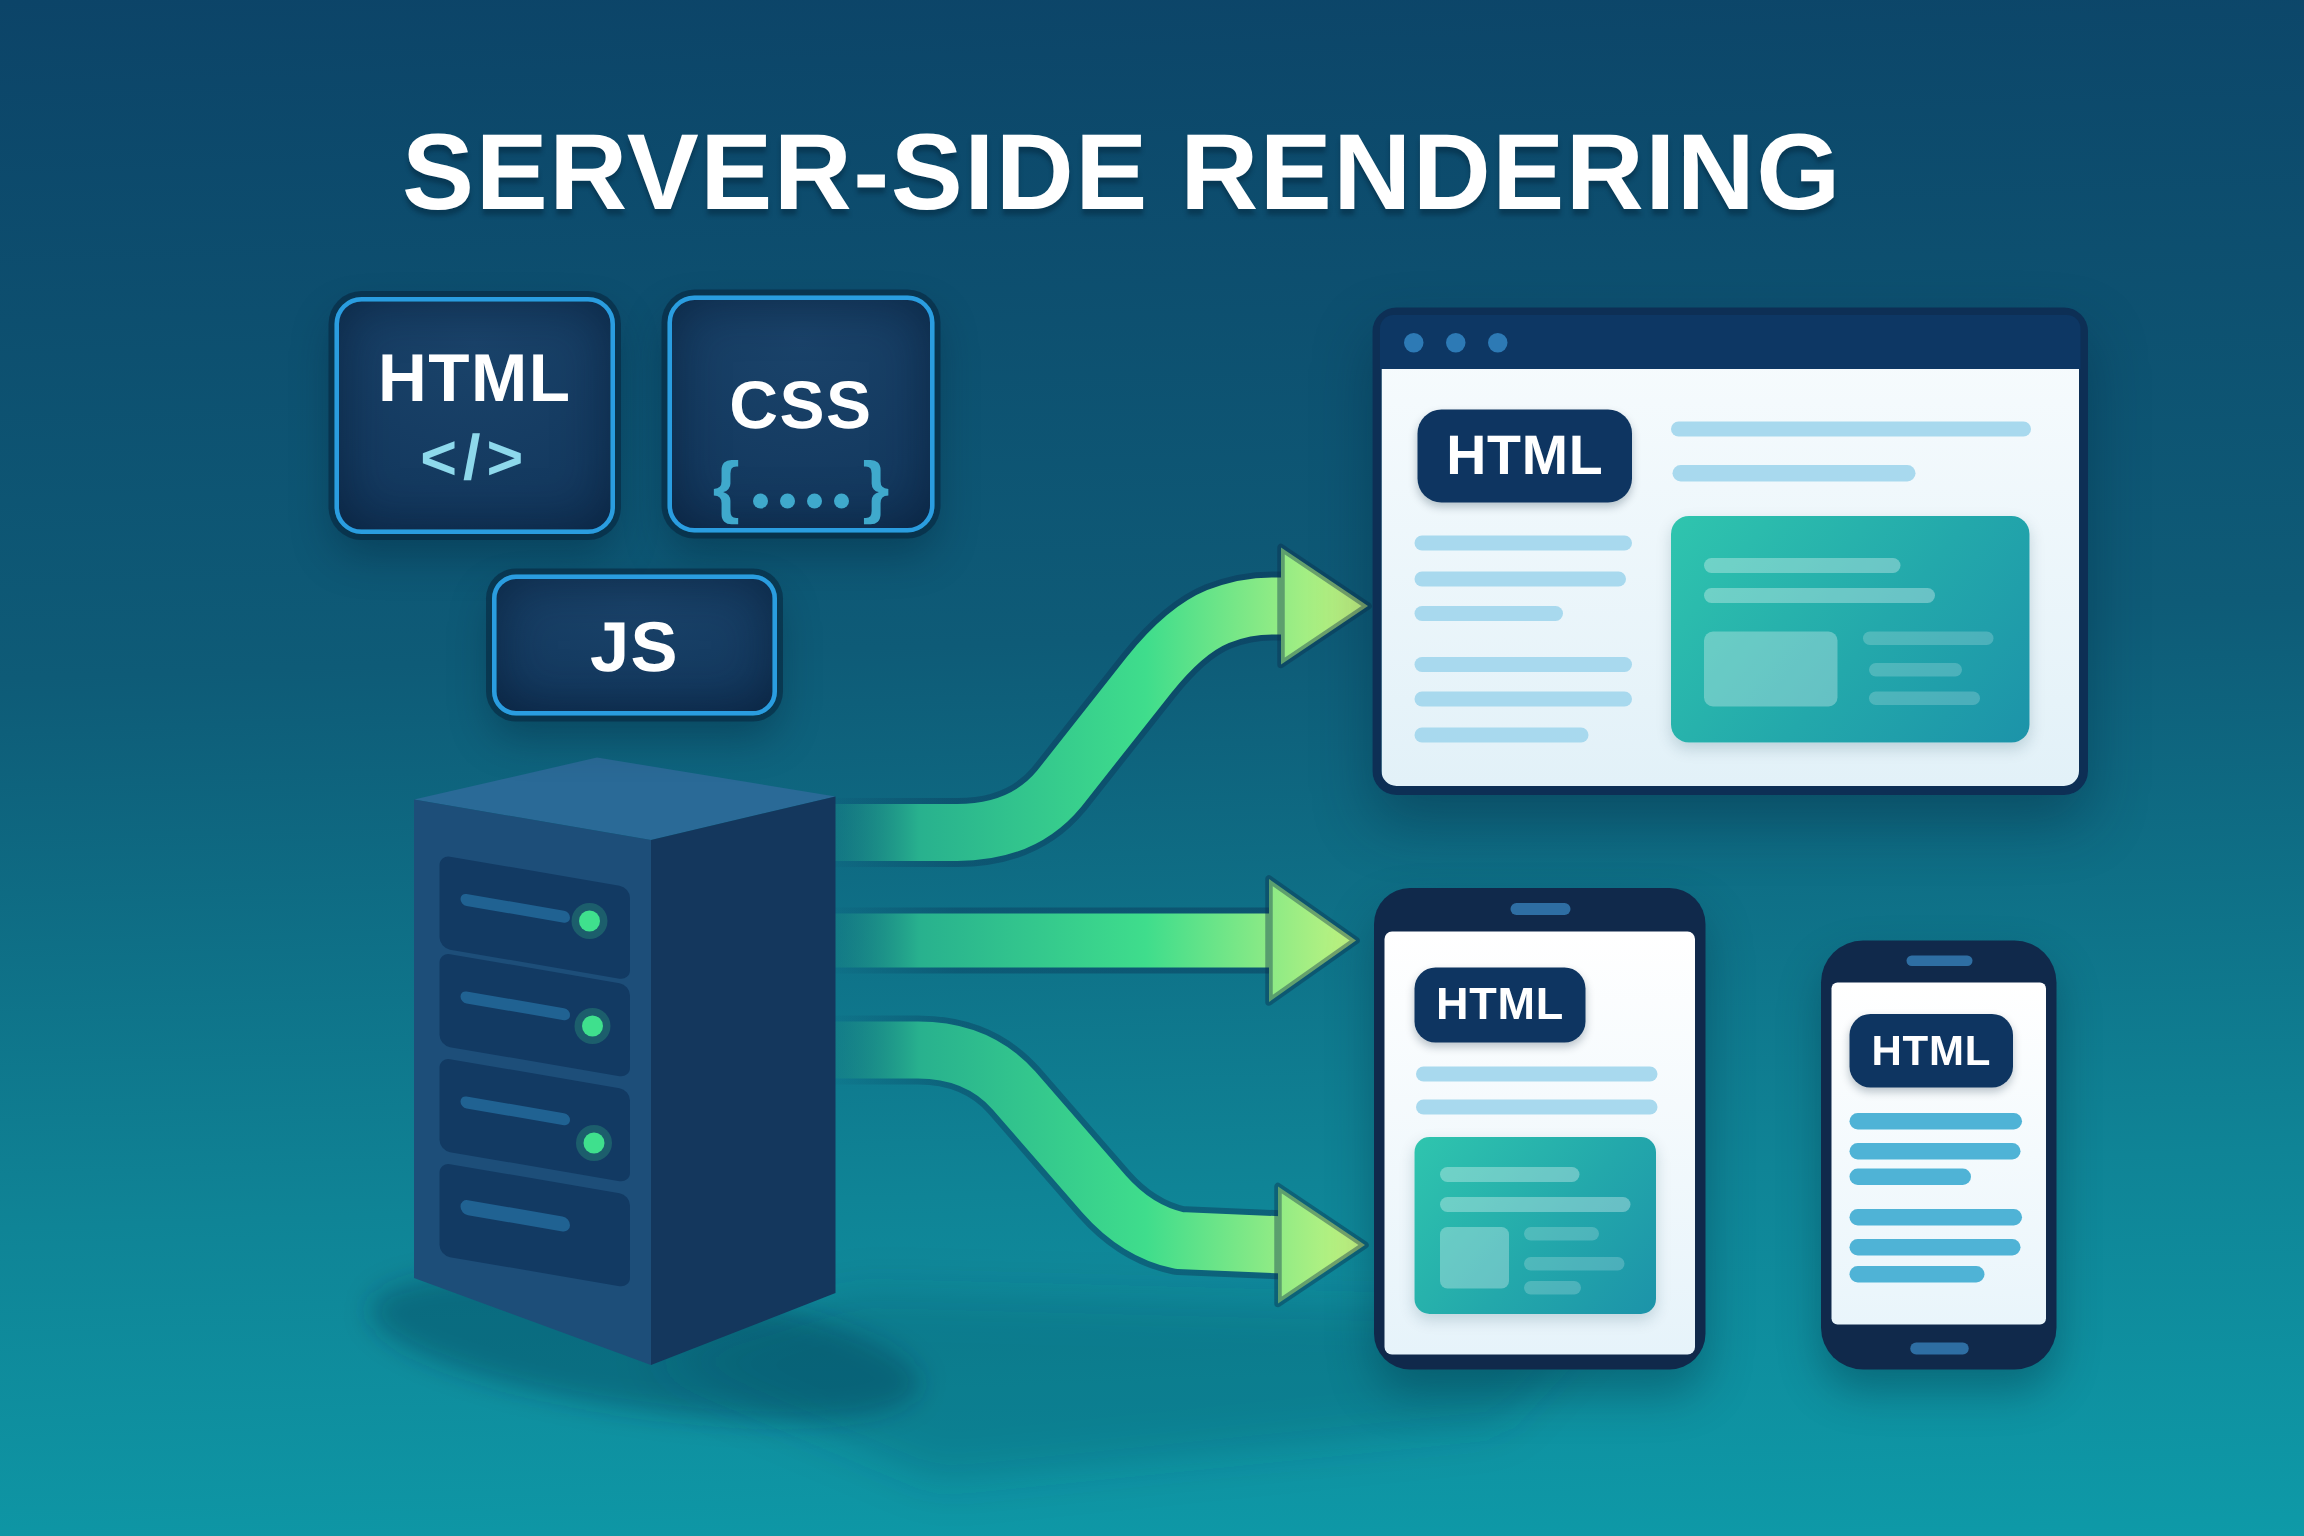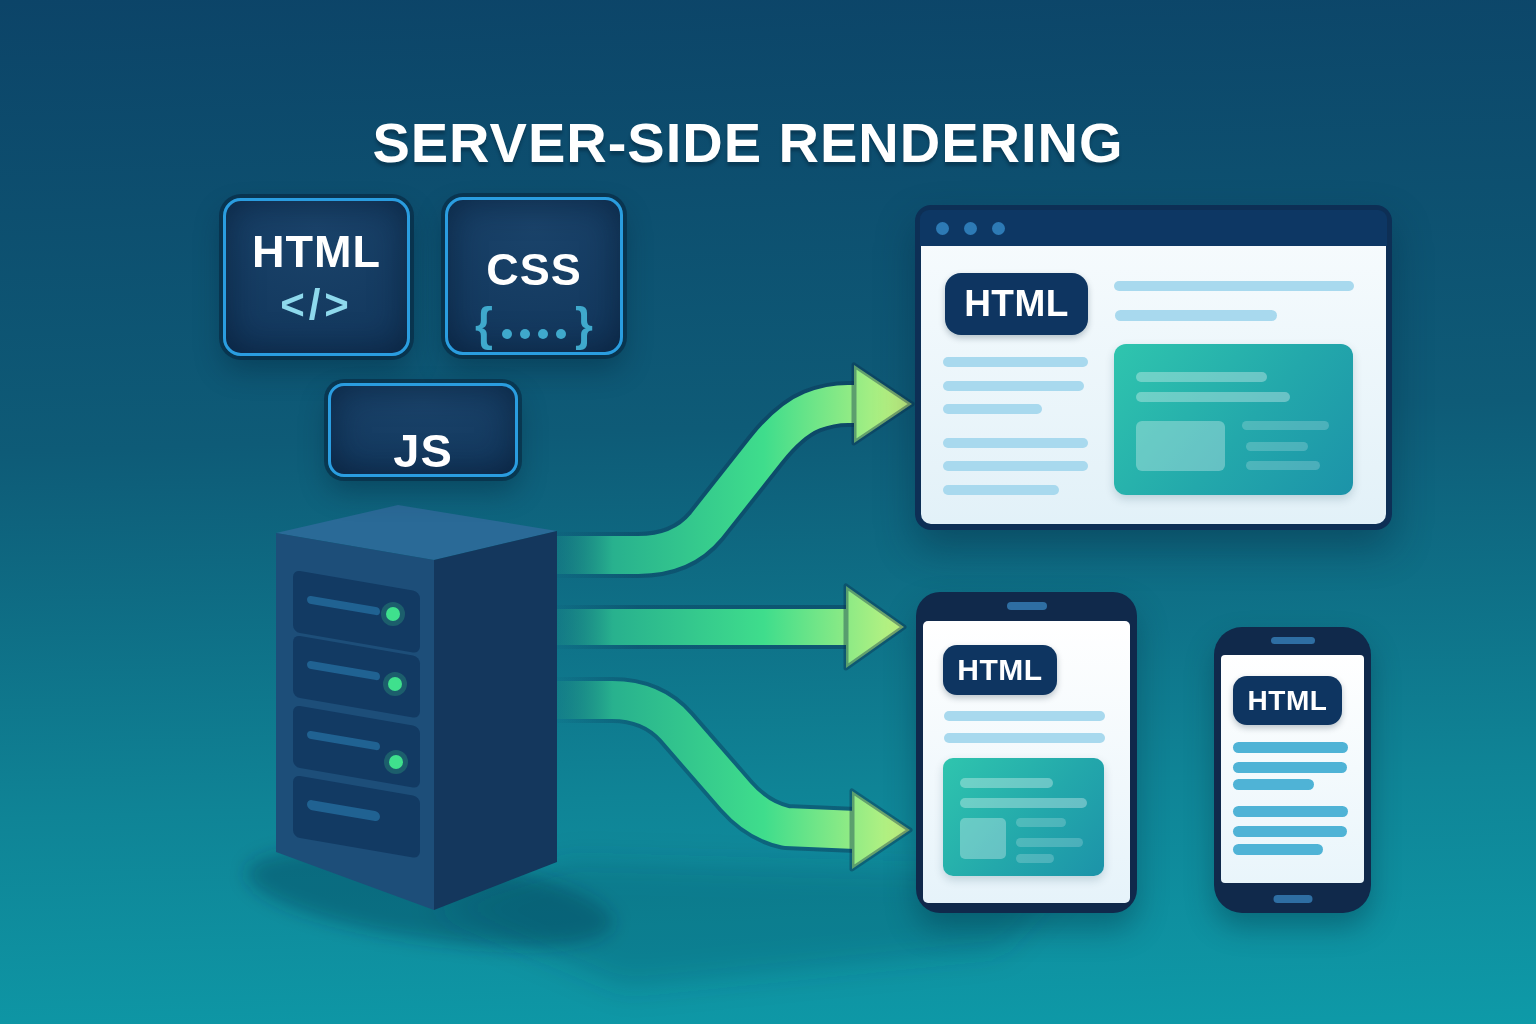--- a/index.html
+++ b/index.html
@@ -6,23 +6,22 @@
   *{box-sizing:border-box;font-family:"Liberation Sans", sans-serif;}
   .stage{
     position:relative;width:1536px;height:1024px;overflow:hidden;
     background:linear-gradient(178deg, var(--bg_top,#0c4468) 0%, #0e5b77 42%, #0f8496 76%, var(--bg_bottom,#0e9aa8) 100%);
   }
   .layer{position:absolute;left:0;top:0;width:1536px;height:1024px;}
 
   
   .title{
     position:absolute;top:74px;left:0;right:40px;text-align:center;
-    color:#fff;font-size:56px;font-weight:bold;letter-spacing:1px;
+    color:#fff;font-size:72px;font-weight:bold;letter-spacing:1px;
     text-shadow:0 4px 3px rgba(3,30,48,.38);
-    margin-top:36px;
   }
 
   
   .card{
     position:absolute;border-radius:18px;
     border:3px solid var(--card_border,#2a9de0);
     background:
       radial-gradient(120% 120% at 50% 18%, #1a436a 0%, #143a60 55%, #0e2c4f 100%);
     box-shadow:0 0 0 4px rgba(8,34,58,.55), 0 14px 28px rgba(4,30,50,.35),
                inset 0 0 34px rgba(5,24,46,.55);
@@ -176,21 +175,21 @@
       <span class="dots">
           <i></i>
           <i></i>
           <i></i>
           <i></i>
         </span>
       <span class="brace">}</span>
     </div>
   </div>
 
-  <div class="card" style="left:328px;top:383px;width:190px;height:94px;border-radius:16px;justify-content:flex-end;">
+  <div class="card" style="left:328px;top:383px;width:190px;height:94px;border-radius:16px;">
     <div class="card-label" style="font-size:47px;">JS</div>
   </div>
 
   <div class="browser">
     <div class="titlebar">
       <span class="dot"></span>
       <span class="dot"></span>
       <span class="dot"></span>
     </div>
     <div class="badge" style="left:24px;top:62px;width:143px;height:62px;font-size:37px;">HTML</div>

